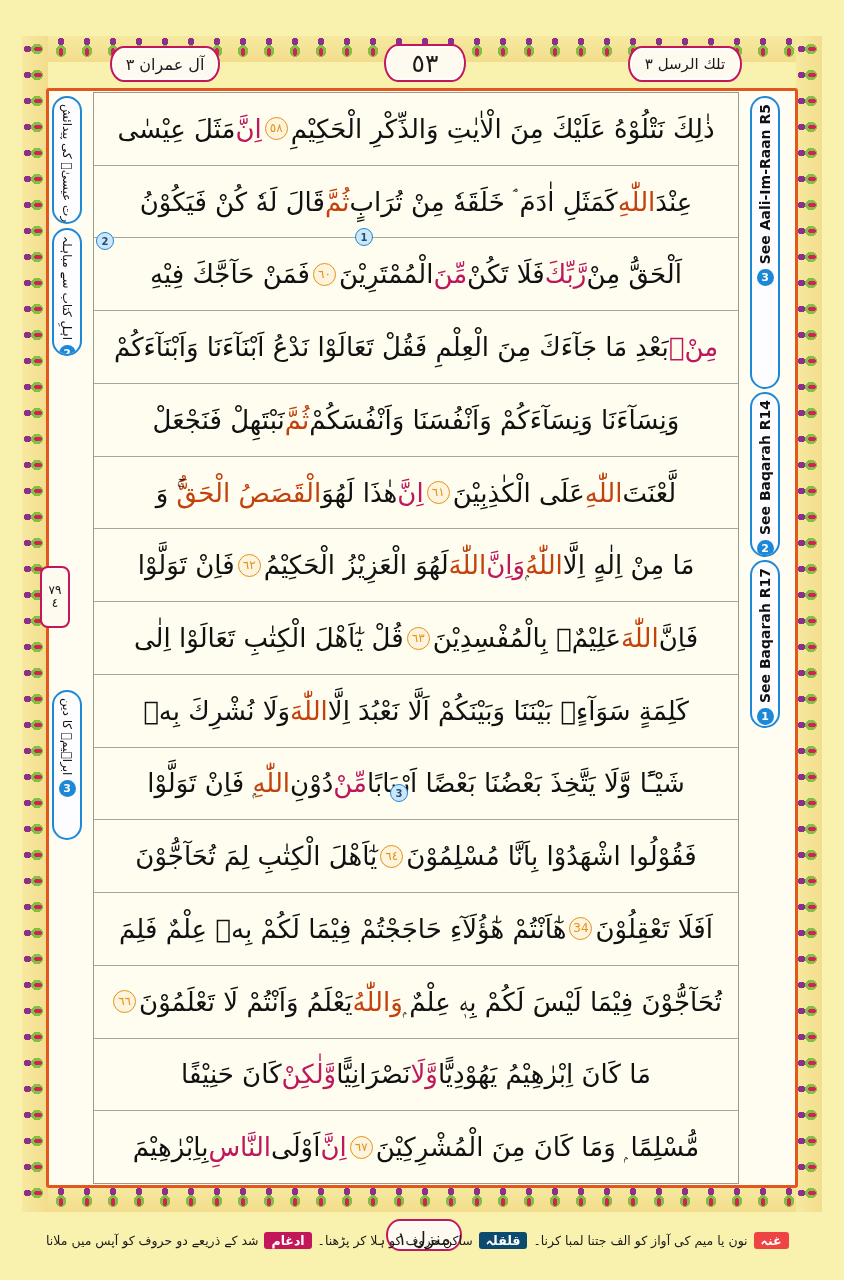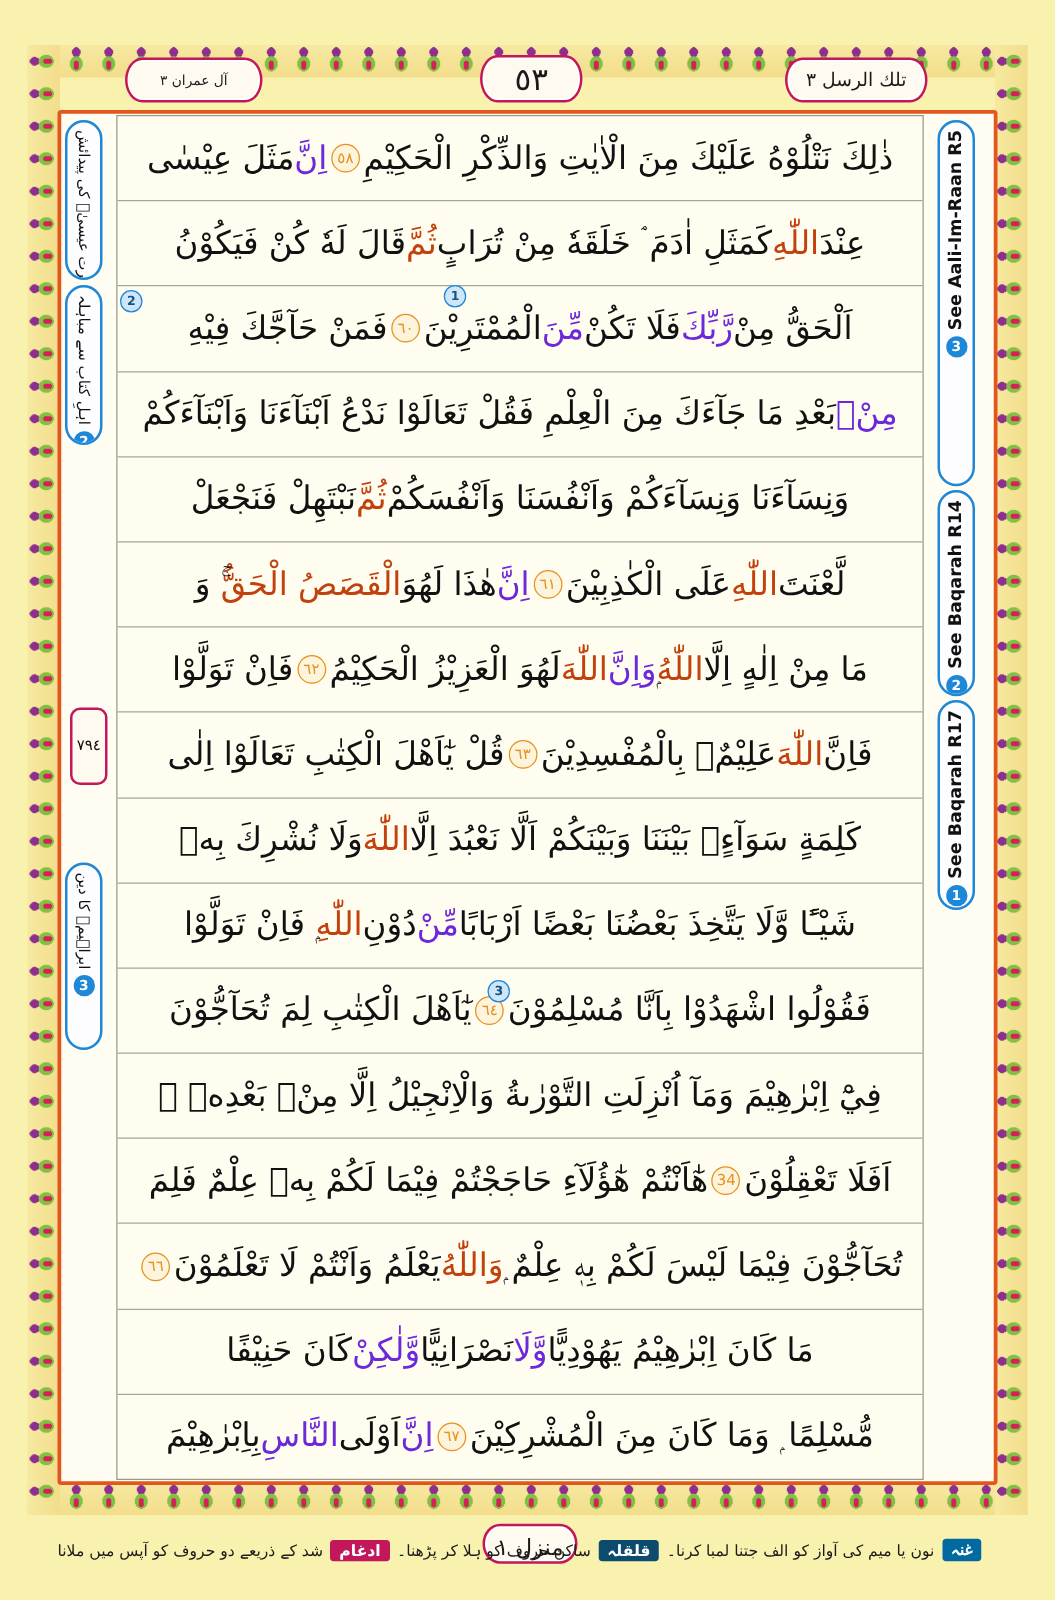--- a/index.html
+++ b/index.html
@@ -60,21 +60,21 @@
     position:absolute;
     background:#fffaf0;
     border:2px solid #c2185b;
     border-radius:14px/50%;
     display:flex;align-items:center;justify-content:center;
     color:#1a1a1a;
     direction:rtl;
     white-space:nowrap;
     box-shadow:0 0 0 1.5px #fff inset;
   }
-  #surah-medallion{left:100px;top:46px;width:106px;height:32px;font-size:11px;text-align:right;}
+  #surah-medallion{left:110px;top:46px;width:106px;height:32px;font-size:16px;text-align:right;}
   #page-medallion{left:384px;top:44px;width:78px;height:34px;font-size:25px;letter-spacing:1px;}
   #juz-medallion{left:628px;top:46px;width:110px;height:32px;font-size:15px;}
 
   
   #manzil-medallion{
     position:absolute;left:386px;top:1219px;width:72px;height:28px;
     font-size:18px;
     align-items:flex-end;
   }
 
@@ -93,21 +93,21 @@
     line-height:1;
     color:#111;
     padding:0 6px;
     box-sizing:border-box;
     white-space:nowrap;
     overflow:hidden;
     position:relative;
   }
   .qline:last-child{border-bottom:none;}
   .qline .g{color:#c2410c;}      
-  .qline .r{color:#6d28d9;}      
+  .qline .r{color:#be185d;}      
   .ayah{
     display:inline-block;
     width:21px;height:21px;line-height:21px;
     border:1.5px solid #e8901a;
     border-radius:50%;
     color:#e8901a;
     font-size:12px;
     text-align:center;
     margin:0 3px;
     vertical-align:middle;
@@ -155,24 +155,24 @@
     transform:none;
     direction:rtl;
     font-size:12px;font-weight:normal;
   }
   #note-l1{top:96px;height:128px;}
   #note-l2{top:228px;height:128px;}
   #note-l3{top:690px;height:150px;}
 
   
   #ruku-marker{
-    position:absolute;left:56px;top:566px;width:30px;height:62px;
+    position:absolute;left:40px;top:566px;width:30px;height:62px;
     background:#fffaf0;border:2px solid #c2185b;border-radius:8px;
     box-sizing:border-box;
-    display:flex;flex-direction:row;align-items:center;justify-content:center;
+    display:flex;flex-direction:column;align-items:center;justify-content:center;
     font-size:12px;color:#111;line-height:1.1;
   }
 
   
   .ref-badge{
     position:absolute;
     width:16px;height:16px;border-radius:50%;
     background:#cfe6f8;border:1.5px solid #1e88d8;
     color:#14537f;font-size:10px;font-weight:bold;
     display:flex;align-items:center;justify-content:center;
@@ -183,21 +183,21 @@
     position:absolute;left:46px;top:1228px;width:752px;height:24px;
     display:flex;align-items:center;justify-content:flex-end;
     direction:rtl;gap:6px;
     font-size:12.5px;color:#1a1a1a;
     white-space:nowrap;
   }
   .tag{
     display:inline-block;padding:1px 7px;border-radius:3px;
     color:#fff;font-weight:bold;font-size:12.5px;
   }
-  .tag.ghunna{background:#0369a1;font-family:Liberation Serif, serif;}
+  .tag.ghunna{background:#ef4444;}
   .tag.qalqala{background:#0c4a6e;}
   .tag.idgham{background:#c2185b;}
 </style>
 </head>
 <body>
 
 <div class="page">
 
   <div class="orn-band orn-h top-band"></div>
   <div class="orn-band orn-h bottom-band"></div>
@@ -222,21 +222,20 @@
       <div class="qline">عِنْدَ <span class="g">اللّٰهِ</span> كَمَثَلِ اٰدَمَ ۘ خَلَقَهٗ مِنْ تُرَابٍ <span class="g">ثُمَّ</span> قَالَ لَهٗ كُنْ فَيَكُوْنُ</div>
       <div class="qline">اَلْحَقُّ مِنْ <span class="r">رَّبِّكَ</span> فَلَا تَكُنْ <span class="r">مِّنَ</span> الْمُمْتَرِيْنَ<span class="ayah">٦٠</span>فَمَنْ حَآجَّكَ فِيْهِ</div>
       <div class="qline"><span class="r">مِنْۢ</span> بَعْدِ مَا جَآءَكَ مِنَ الْعِلْمِ فَقُلْ تَعَالَوْا نَدْعُ اَبْنَآءَنَا وَاَبْنَآءَكُمْ</div>
       <div class="qline">وَنِسَآءَنَا وَنِسَآءَكُمْ وَاَنْفُسَنَا وَاَنْفُسَكُمْ <span class="g">ثُمَّ</span> نَبْتَهِلْ فَنَجْعَلْ</div>
       <div class="qline">لَّعْنَتَ <span class="g">اللّٰهِ</span> عَلَى الْكٰذِبِيْنَ<span class="ayah">٦١</span><span class="r">اِنَّ</span> هٰذَا لَهُوَ <span class="g">الْقَصَصُ الْحَقُّ</span> ۚ وَ</div>
       <div class="qline">مَا مِنْ اِلٰهٍ اِلَّا <span class="g">اللّٰهُ</span> ۭ <span class="r">وَاِنَّ</span> <span class="g">اللّٰهَ</span> لَهُوَ الْعَزِيْزُ الْحَكِيْمُ<span class="ayah">٦٢</span>فَاِنْ تَوَلَّوْا</div>
       <div class="qline">فَاِنَّ <span class="g">اللّٰهَ</span> عَلِيْمٌۢ بِالْمُفْسِدِيْنَ<span class="ayah">٦٣</span>قُلْ يٰٓاَهْلَ الْكِتٰبِ تَعَالَوْا اِلٰى</div>
       <div class="qline">كَلِمَةٍ سَوَآءٍۢ بَيْنَنَا وَبَيْنَكُمْ اَلَّا نَعْبُدَ اِلَّا <span class="g">اللّٰهَ</span> وَلَا نُشْرِكَ بِهٖ</div>
       <div class="qline">شَيْـًٔا وَّلَا يَتَّخِذَ بَعْضُنَا بَعْضًا اَرْبَابًا <span class="r">مِّنْ</span> دُوْنِ <span class="g">اللّٰهِ</span> ۭ فَاِنْ تَوَلَّوْا</div>
       <div class="qline">فَقُوْلُوا اشْهَدُوْا بِاَنَّا مُسْلِمُوْنَ<span class="ayah">٦٤</span>يٰٓاَهْلَ الْكِتٰبِ لِمَ تُحَآجُّوْنَ</div>
-      <div class="qline">فِيْٓ اِبْرٰهِيْمَ وَمَآ اُنْزِلَتِ التَّوْرٰىةُ وَالْاِنْجِيْلُ اِلَّا مِنْۢ بَعْدِهٖ ۭ</div>
       <div class="qline">اَفَلَا تَعْقِلُوْنَ<span class="ayah">34</span>هٰٓاَنْتُمْ هٰٓؤُلَآءِ حَاجَجْتُمْ فِيْمَا لَكُمْ بِهٖ عِلْمٌ فَلِمَ</div>
       <div class="qline">تُحَآجُّوْنَ فِيْمَا لَيْسَ لَكُمْ بِهٖ عِلْمٌ ۭ <span class="g">وَاللّٰهُ</span> يَعْلَمُ وَاَنْتُمْ لَا تَعْلَمُوْنَ<span class="ayah">٦٦</span></div>
       <div class="qline">مَا كَانَ اِبْرٰهِيْمُ يَهُوْدِيًّا <span class="r">وَّلَا</span> نَصْرَانِيًّا <span class="r">وَّلٰكِنْ</span> كَانَ حَنِيْفًا</div>
       <div class="qline">مُّسْلِمًا ۭ وَمَا كَانَ مِنَ الْمُشْرِكِيْنَ<span class="ayah">٦٧</span><span class="r">اِنَّ</span> اَوْلَى <span class="r">النَّاسِ</span> بِاِبْرٰهِيْمَ</div>
     </div>
 
   <div class="ref-badge" style="left:355px;top:228px;">
     <span>1</span>
   </div>
   <div class="ref-badge" style="left:96px;top:232px;">

